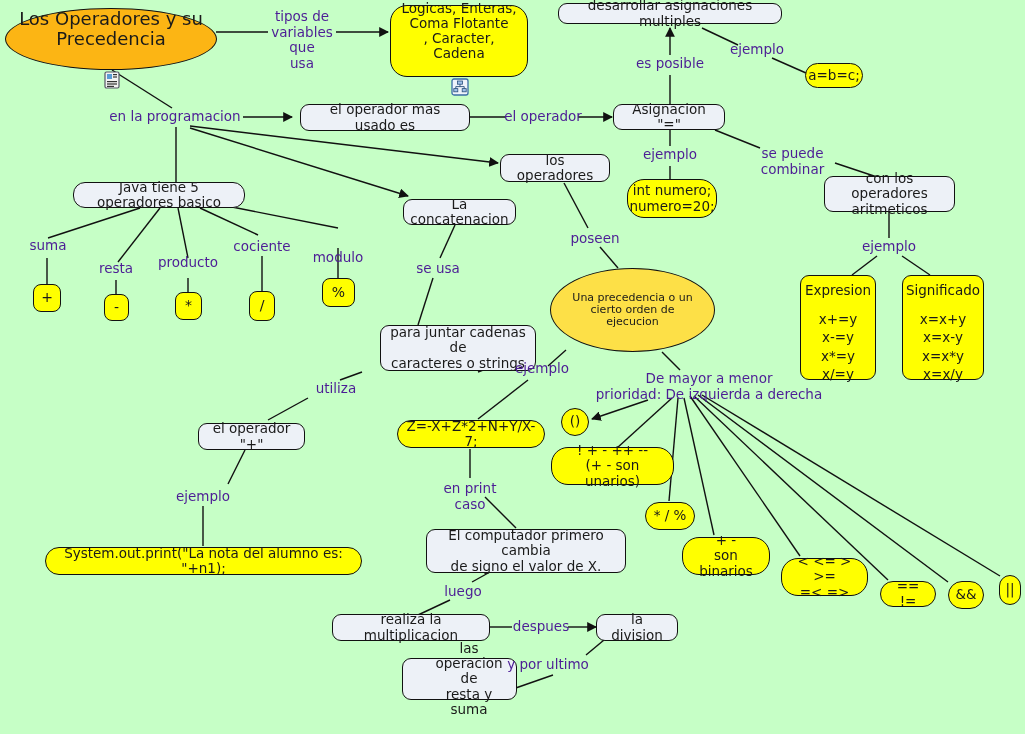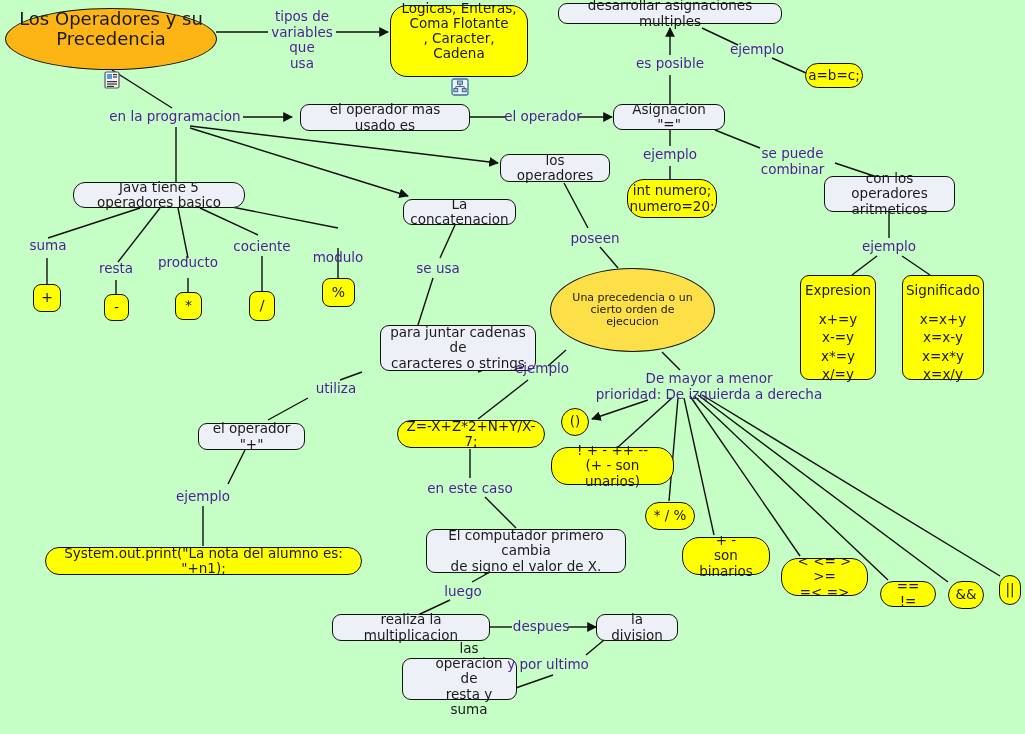--- a/index.html
+++ b/index.html
@@ -403,21 +403,21 @@
 
   <div class="lbl" style="left:175px; top:489px; width:56px;">ejemplo</div>
 
   <div class="lbl" style="left:567px; top:231px; width:56px;">poseen</div>
 
   <div class="lbl" style="left:514px; top:361px; width:56px;">ejemplo</div>
 
   <div class="lbl" style="left:578px; top:371px; width:262px;">De mayor a menor
 prioridad: De izquierda a derecha</div>
 
-  <div class="lbl" style="left:427px; top:481px; width:86px;">en este caso</div>
+  <div class="lbl" style="left:427px; top:481px; width:86px;">en print caso</div>
 
   <div class="lbl" style="left:440px; top:584px; width:46px;">luego</div>
 
   <div class="lbl" style="left:508px; top:619px; width:66px;">despues</div>
 
   <div class="lbl" style="left:505px; top:657px; width:86px;">y por ultimo</div>
 
 </div>
 
 </body></html>

